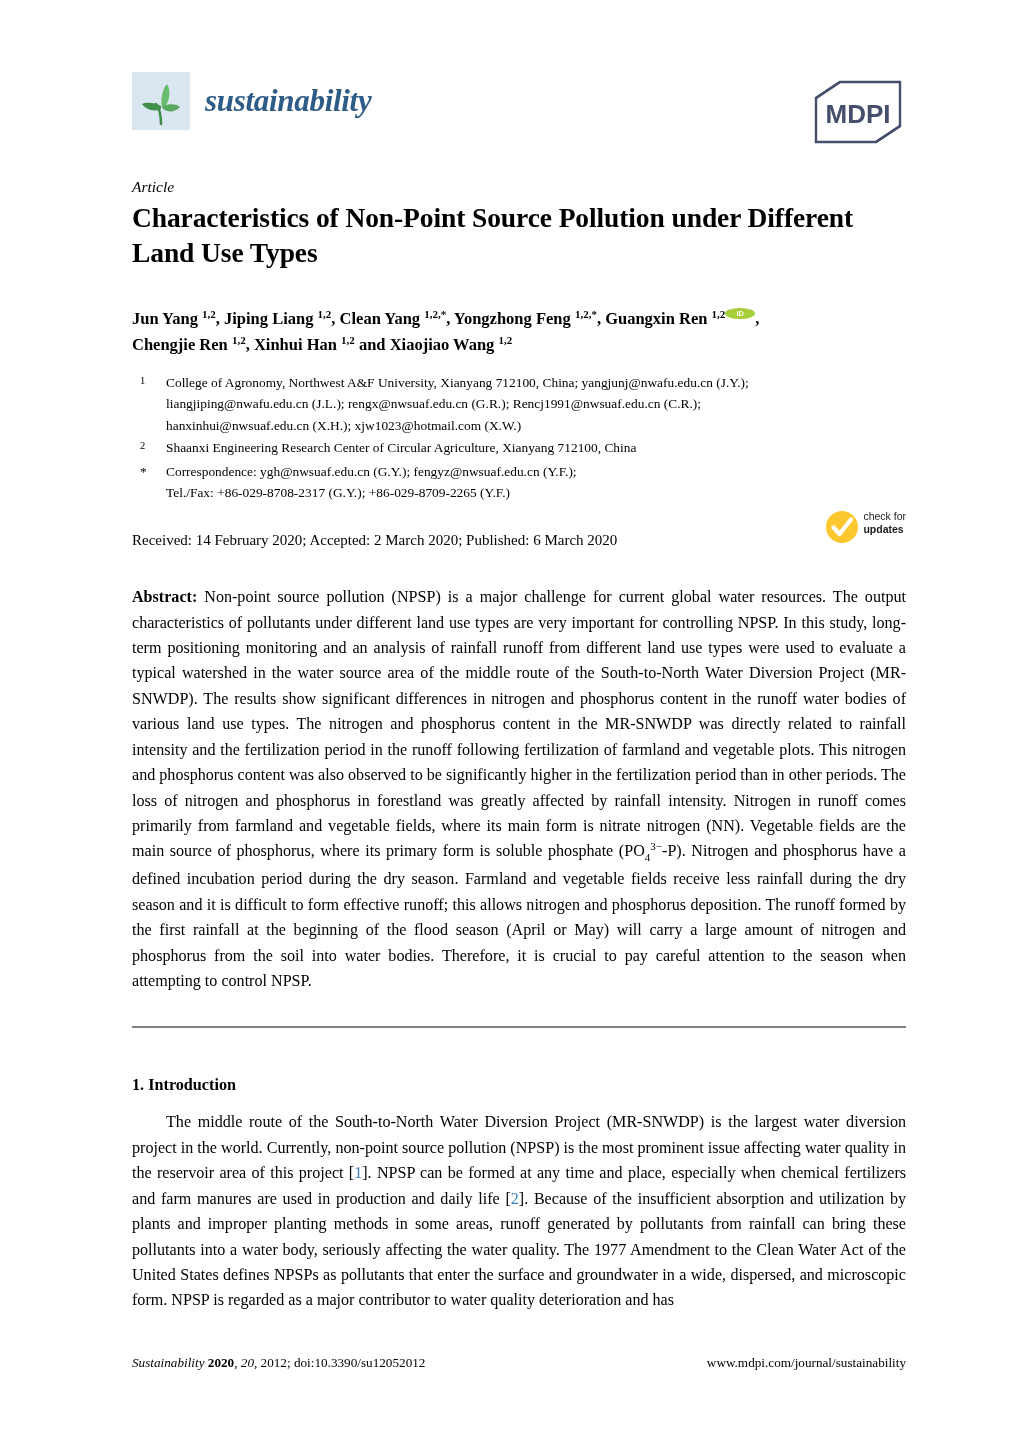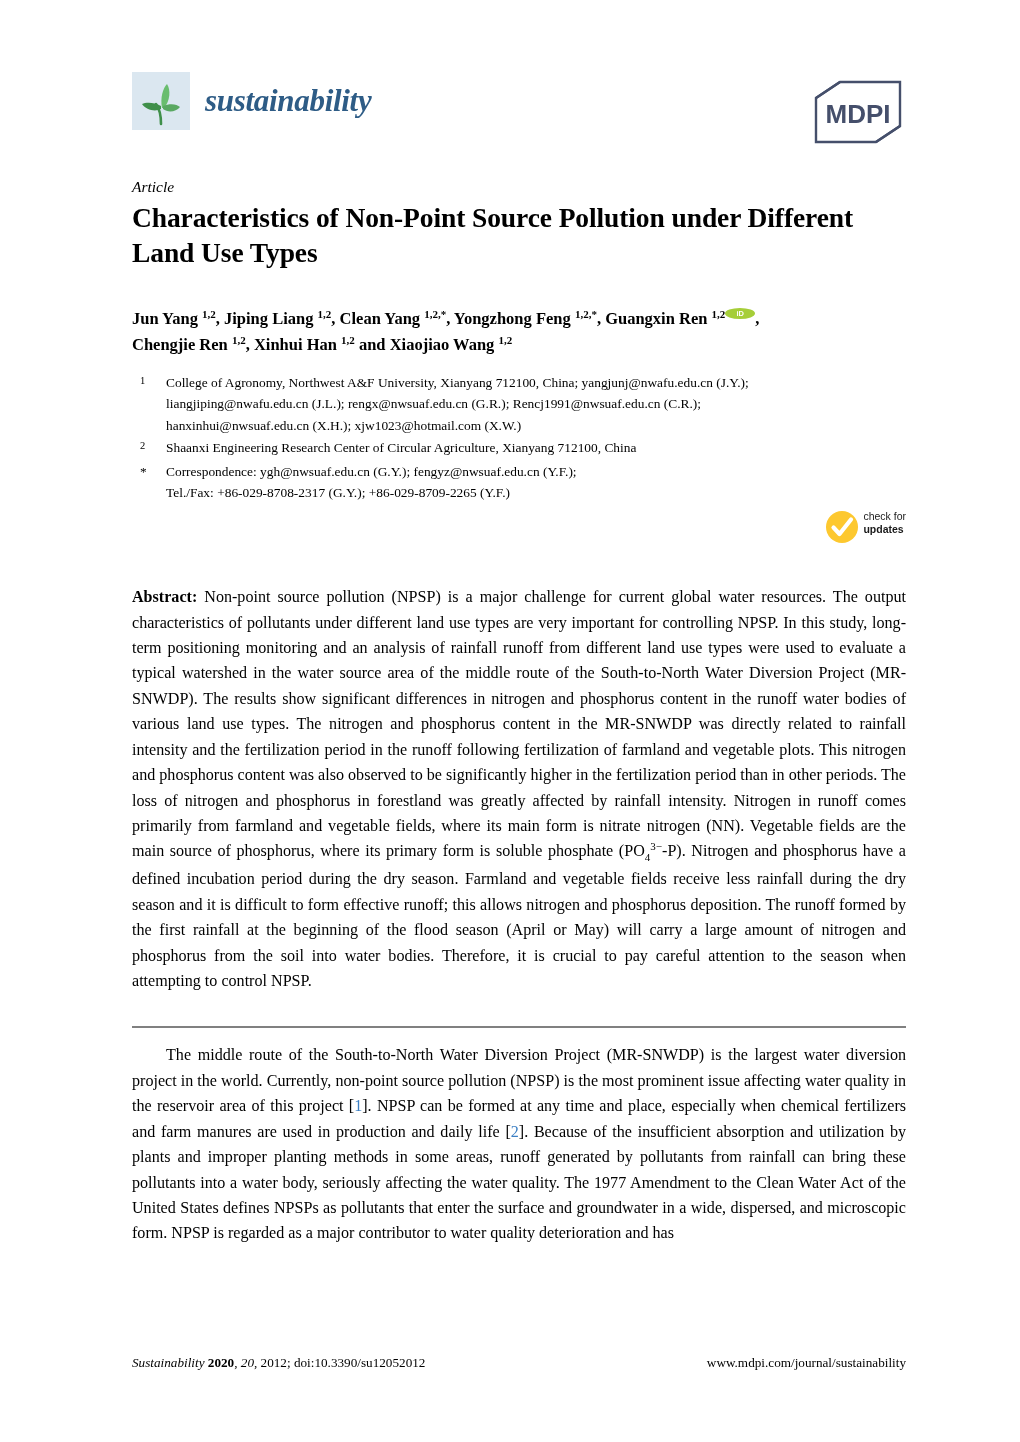--- a/index.html
+++ b/index.html
@@ -286,20 +286,21 @@
         <div class="aff-row">
           <div class="aff-marker"><span class="aff-star">*</span></div>
           <div class="aff-body">
             <div>Correspondence: ygh@nwsuaf.edu.cn (G.Y.); fengyz@nwsuaf.edu.cn (Y.F.);</div>
             <div>Tel./Fax: +86-029-8708-2317 (G.Y.); +86-029-8709-2265 (Y.F.)</div>
           </div>
         </div>
       </div>
 
     <div class="dates-row">
+      <div class="dates">Received: 14 February 2020; Accepted: 2 March 2020; Published: 6 March 2020</div>
       <div class="crossmark">
         <div class="crossmark-circle">
           <svg viewBox="0 0 34 34" width="34" height="34" aria-hidden="true">
             <circle cx="17" cy="17" r="16" fill="#fdc82f"></circle>
             <path d="M8.5 17.5 L14.5 24 L26 9.5" stroke="#ffffff" stroke-width="4.2" fill="none" stroke-linecap="round" stroke-linejoin="round"></path>
           </svg>
         </div>
         <div class="crossmark-text">
           <div class="t1">check for</div>
           <div class="t2">updates</div>
@@ -307,20 +308,21 @@
       </div>
     </div>
 
     <div class="abstract">
       <span class="lead">Abstract:</span><span> Non-point source pollution (NPSP) is a major challenge for current global water resources. The output characteristics of pollutants under different land use types are very important for controlling NPSP. In this study, long-term positioning monitoring and an analysis of rainfall runoff from different land use types were used to evaluate a typical watershed in the water source area of the middle route of the South-to-North Water Diversion Project (MR-SNWDP). The results show significant differences in nitrogen and phosphorus content in the runoff water bodies of various land use types. The nitrogen and phosphorus content in the MR-SNWDP was directly related to rainfall intensity and the fertilization period in the runoff following fertilization of farmland and vegetable plots. This nitrogen and phosphorus content was also observed to be significantly higher in the fertilization period than in other periods. The loss of nitrogen and phosphorus in forestland was greatly affected by rainfall intensity. Nitrogen in runoff comes primarily from farmland and vegetable fields, where its main form is nitrate nitrogen (NN). Vegetable fields are the main source of phosphorus, where its primary form is soluble phosphate (PO</span><sub>4</sub><sup>3−</sup><span>-P). Nitrogen and phosphorus have a defined incubation period during the dry season. Farmland and vegetable fields receive less rainfall during the dry season and it is difficult to form effective runoff; this allows nitrogen and phosphorus deposition. The runoff formed by the first rainfall at the beginning of the flood season (April or May) will carry a large amount of nitrogen and phosphorus from the soil into water bodies. Therefore, it is crucial to pay careful attention to the season when attempting to control NPSP.</span>
     </div>
 
 
     <hr class="rule">
 
+    <div class="section-heading">1. Introduction</div>
     <div class="body-para">
       <span>The middle route of the South-to-North Water Diversion Project (MR-SNWDP) is the largest water diversion project in the world. Currently, non-point source pollution (NPSP) is the most prominent issue affecting water quality in the reservoir area of this project [</span><span class="cite">1</span><span>]. NPSP can be formed at any time and place, especially when chemical fertilizers and farm manures are used in production and daily life [</span><span class="cite">2</span><span>]. Because of the insufficient absorption and utilization by plants and improper planting methods in some areas, runoff generated by pollutants from rainfall can bring these pollutants into a water body, seriously affecting the water quality. The 1977 Amendment to the Clean Water Act of the United States defines NPSPs as pollutants that enter the surface and groundwater in a wide, dispersed, and microscopic form. NPSP is regarded as a major contributor to water quality deterioration and has</span>
     </div>
   </div>
 
   <div class="footer">
     <div class="footer-left">
       <i>Sustainability</i><span> </span><b>2020</b><span>, </span><i>20</i><span>, </span><span>2012</span><span>; </span><span>doi:10.3390/su12052012</span>
     </div>
     <div class="footer-right">www.mdpi.com/journal/sustainability</div>

